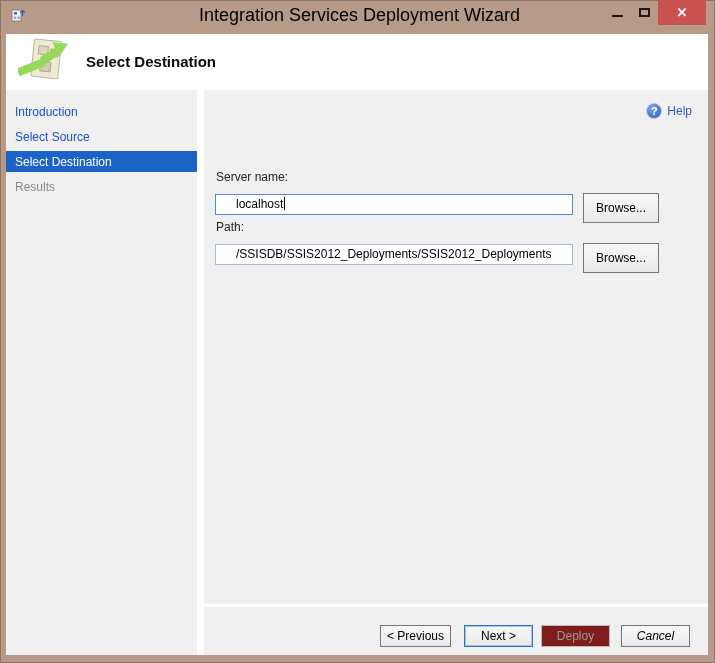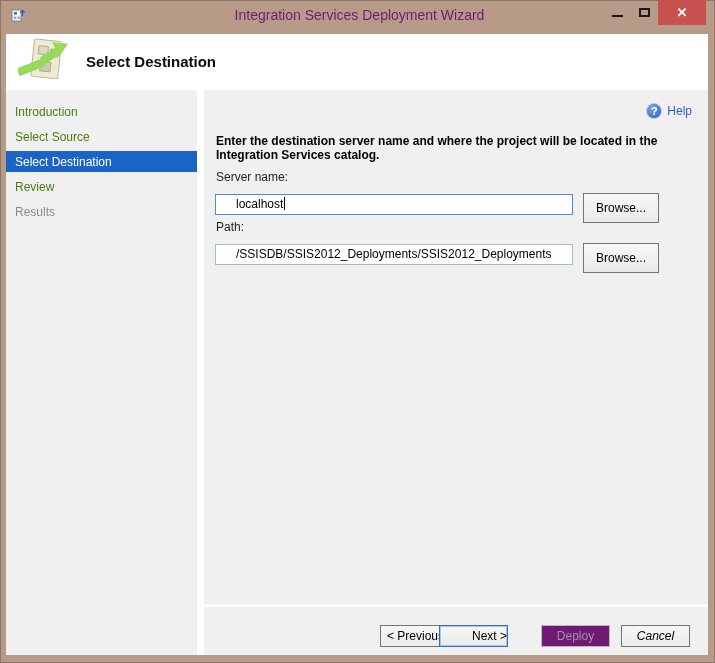--- a/index.html
+++ b/index.html
@@ -13,21 +13,21 @@
     box-shadow: inset 0 0 0 1px #8d7566;
     overflow: hidden;
   }
 
   
   .titlebar { position: absolute; top: 0; left: 0; right: 0; height: 34px; }
   .app-icon { position: absolute; left: 10px; top: 7px; width: 16px; height: 16px; }
   .window-title {
     position: absolute; left: 60px; right: 56px; top: 0; height: 30px;
     line-height: 30px; text-align: center;
-    font-size: 14px; color: #701a75;
+    font-size: 18px; color: #000000;
     white-space: nowrap; overflow: hidden;
   }
   .cap-btn { position: absolute; top: 0; height: 25px; cursor: default; }
   .cap-btn.min   { right: 84px; width: 27px; }
   .cap-btn.max   { right: 57px; width: 27px; }
   .cap-btn.close { right: 9px;  width: 48px; background: #C85250; text-align: center; }
   .min-glyph {
     position: absolute; left: 8px; top: 15px;
     width: 11px; height: 2px; background: #1a1a1a;
   }
@@ -53,21 +53,21 @@
 
   
   .sidebar {
     position: absolute; left: 6px; top: 90px; width: 191px; bottom: 8px;
     background: #F0F0F0; padding-top: 11px;
   }
   .nav-item {
     height: 21px; margin-bottom: 4px;
     display: flex; align-items: center;
     padding-left: 9px;
-    font-size: 12px; color: #4d7c0f; cursor: pointer;
+    font-size: 12px; color: #1d4ed8; cursor: pointer;
     white-space: nowrap;
   }
   .nav-item.selected { background: #1C63C7; color: #ffffff; }
   .nav-item.disabled { color: #8a8a8a; cursor: default; }
 
   .divider-v { position: absolute; left: 197px; top: 90px; width: 7px; bottom: 8px; background: #ffffff; }
 
   
   .content {
     position: absolute; left: 204px; top: 90px; width: 504px; height: 514px;
@@ -116,29 +116,28 @@
   .browse-btn { position: absolute; left: 379px; width: 76px; height: 30px; }
   .browse-server { top: 103px; }
   .browse-path   { top: 153px; }
 
   .divider-h { position: absolute; left: 204px; top: 604px; width: 504px; height: 3px; background: #ffffff; }
   .footer { position: absolute; left: 204px; top: 607px; width: 504px; height: 48px; background: #F0F0F0; }
 
   .footer-btn { position: absolute; top: 625px; height: 22px; }
   .btn-previous { left: 380px; width: 71px; }
   .btn-next {
-    left: 439px; width: 69px;
+    left: 464px; width: 69px;
     border: 1px solid #3272BB;
     box-shadow: inset 0 0 0 1px #a5c7ea;
-    text-align: right;
   }
   .btn-deploy {
     left: 541px; width: 69px;
     color: #9b9b9b; border-color: #bcbcbc;
-    background: #701a75; cursor: default;
+    background: #7f1d1d; cursor: default;
   }
   .btn-cancel { left: 621px; width: 69px; font-style: italic; }
 </style>
 </head>
 <body>
 
 <div class="window">
 
   <div class="titlebar">
     <span class="app-icon">
@@ -183,37 +182,33 @@
   <div class="sidebar">
     <div class="nav-item">
       <span>Introduction</span>
     </div>
     <div class="nav-item">
       <span>Select Source</span>
     </div>
     <div class="nav-item selected">
       <span>Select Destination</span>
     </div>
-    <div class="nav-item">
-      <span>Review</span>
-    </div>
     <div class="nav-item disabled">
       <span>Results</span>
     </div>
   </div>
 
   <div class="divider-v"></div>
 
   <div class="content">
     <div class="help-link">
       <span class="help-icon">?</span>
       <span>Help</span>
     </div>
 
-    <div class="instruction">Enter the destination server name and where the project will be located in the Integration Services catalog.</div>
 
     <div class="field-label label-server">Server name:</div>
     <div class="textbox focused">
       <span>localhost</span><span class="caret"></span>
     </div>
     <button class="btn browse-btn browse-server">Browse...</button>
 
     <div class="field-label label-path">Path:</div>
     <div class="textbox normal">
       <span>/SSISDB/SSIS2012_Deployments/SSIS2012_Deployments</span>

